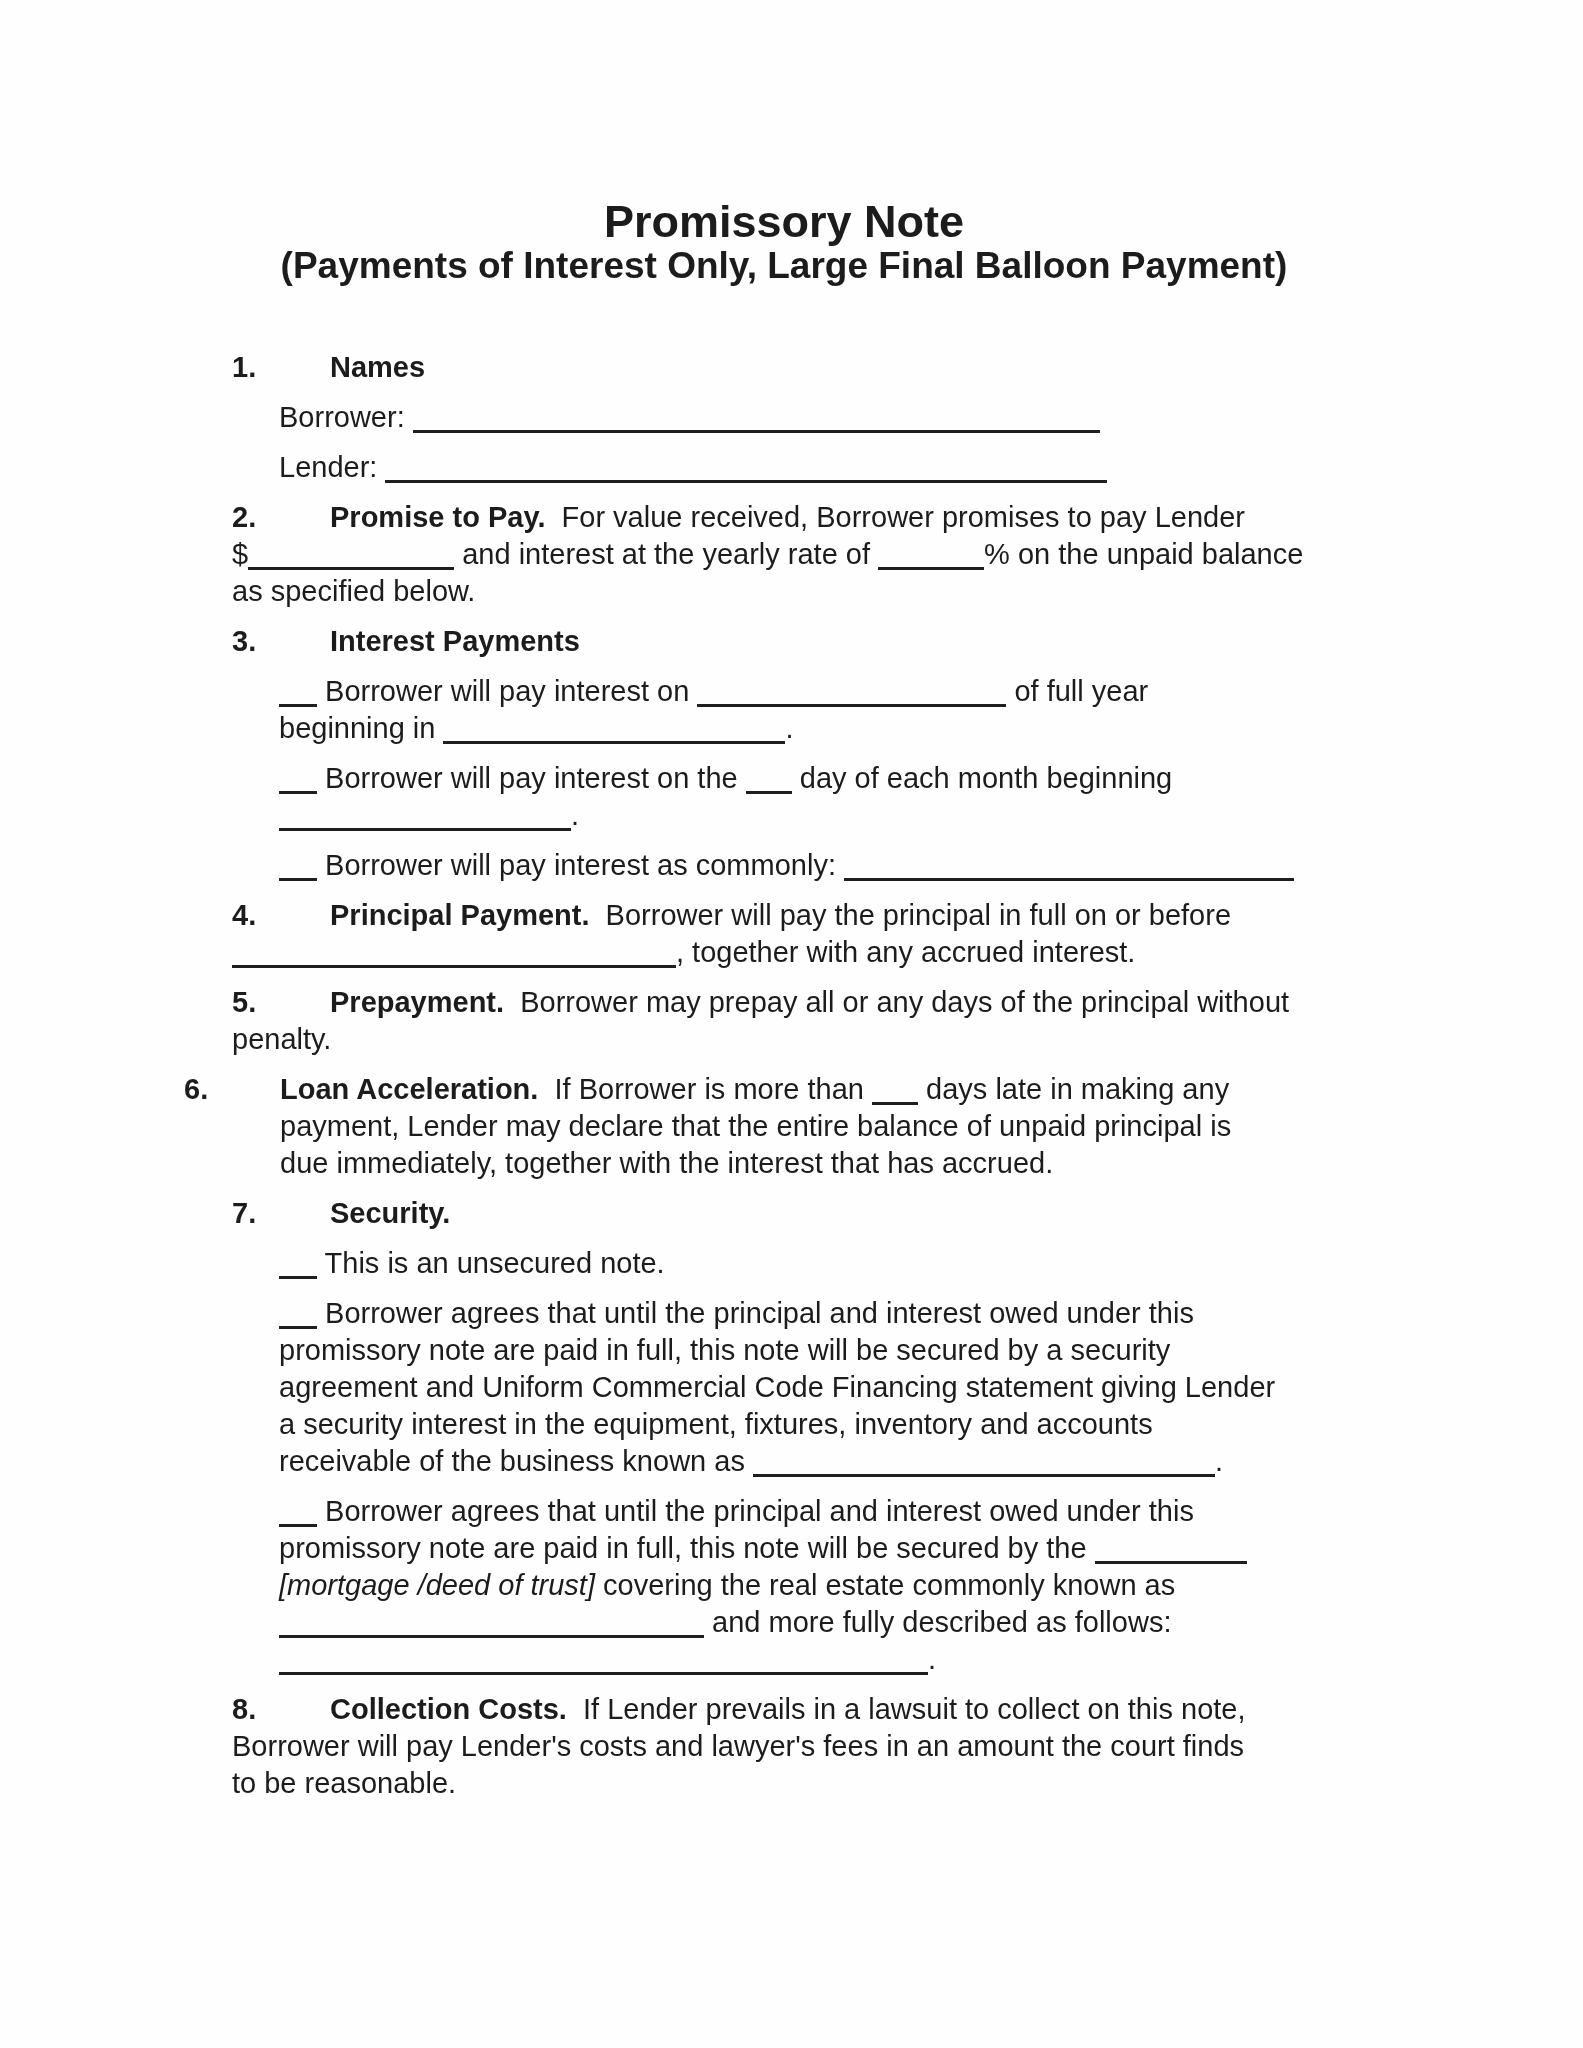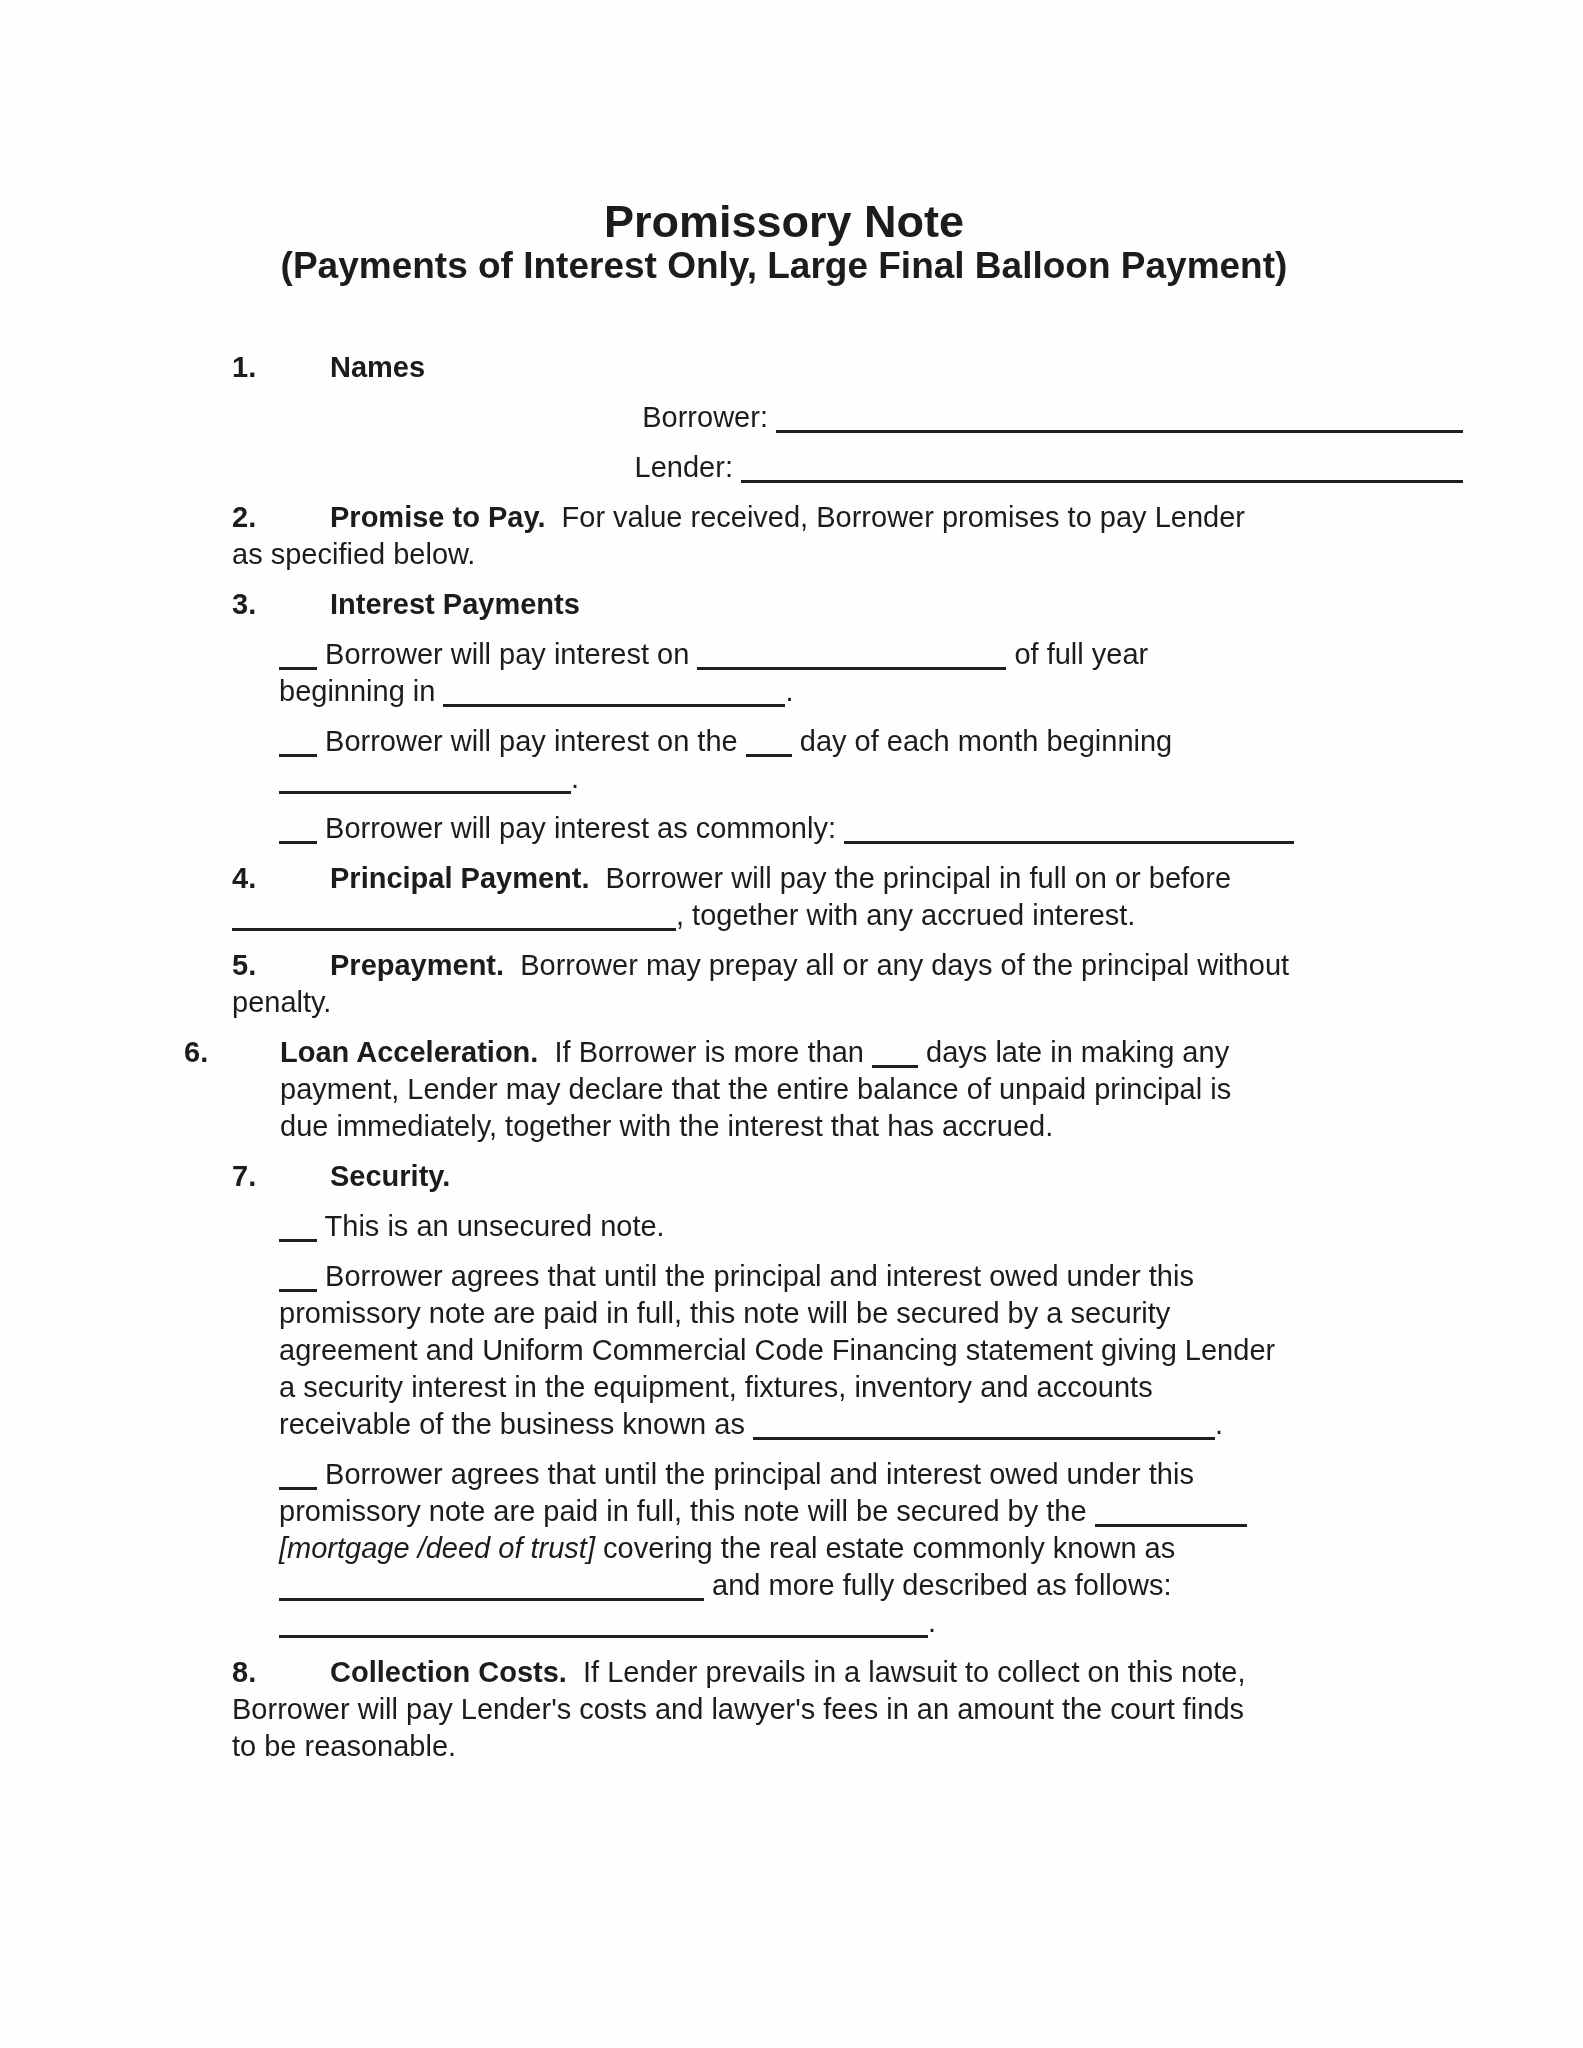--- a/index.html
+++ b/index.html
@@ -27,21 +27,21 @@
     font-size:37px;font-weight:bold;
     line-height:37px;
     margin:0 0 65px 0;
   }
   .block{margin:0 0 13px 0;font-size:29px;line-height:37px;}
   .block .line{white-space:pre;}
   .block b{font-weight:bold;}
   .block i{font-style:italic;}
   .num{display:inline-block;width:98px;font-weight:bold;}
   .block.sub{padding-left:47px;}
-  .block.field{padding-left:47px;text-align:right;}
+  .block.field{padding-left:47px;}
   .block.hang{padding-left:48px;}
   .block.hang .line-first{text-indent:-48px;}
   .block.hang .num{width:48px;}
   .blank{
     display:inline-block;height:0;
     border-bottom:3px solid #1f1f1f;
     vertical-align:-6px;
   }
 </style>
 </head>
@@ -55,20 +55,21 @@
         <div class="line line-first"><span class="num">1.</span><b>Names</b></div>
       </div>
       <div class="block field">
         <div class="line line-first"><span>Borrower: </span><span class="blank" style="width: 687px;"></span></div>
       </div>
       <div class="block field">
         <div class="line line-first"><span>Lender: </span><span class="blank" style="width: 722px;"></span></div>
       </div>
       <div class="block numbered">
         <div class="line line-first"><span class="num">2.</span><b>Promise to Pay.</b><span>  For value received, Borrower promises to pay Lender</span></div>
+        <div class="line"><span>$</span><span class="blank" style="width: 206px;"></span><span> and interest at the yearly rate of </span><span class="blank" style="width: 106px;"></span><span>% on the unpaid balance</span></div>
         <div class="line"><span>as specified below.</span></div>
       </div>
       <div class="block numbered">
         <div class="line line-first"><span class="num">3.</span><b>Interest Payments</b></div>
       </div>
       <div class="block sub">
         <div class="line line-first"><span class="blank" style="width: 38px;"></span><span> Borrower will pay interest on </span><span class="blank" style="width: 309px;"></span><span> of full year</span></div>
         <div class="line"><span>beginning in </span><span class="blank" style="width: 342px;"></span><span>.</span></div>
       </div>
       <div class="block sub">

